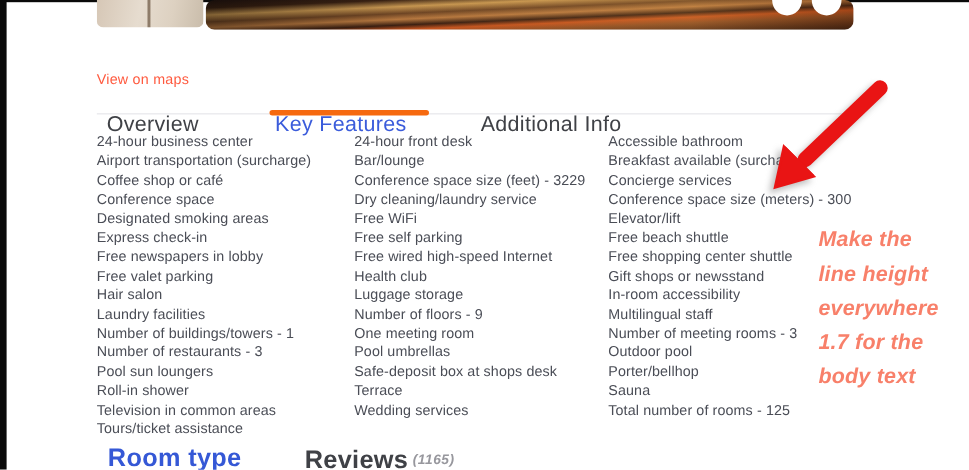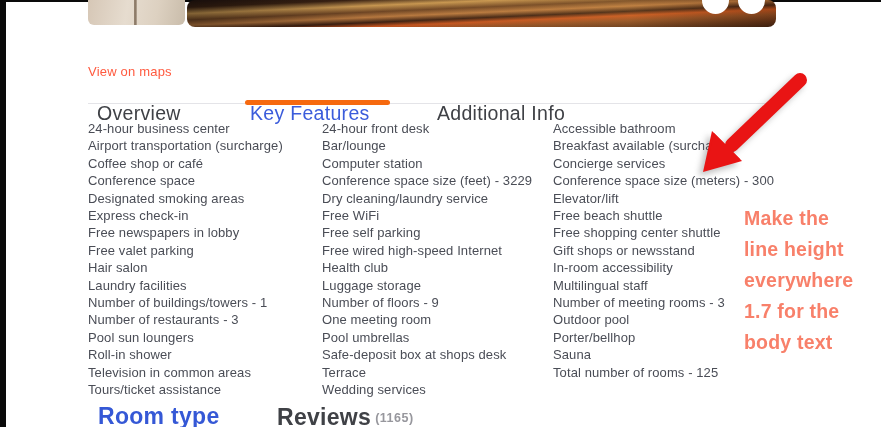--- a/index.html
+++ b/index.html
@@ -50,33 +50,33 @@
     font-size:13px;line-height:1.34;color:#4a4d56;letter-spacing:.1px;
   }
   .col1{width:234px;}
   .col2{width:231px;}
   .col3{width:235px;}
 
   
   .annotation{
     position:absolute;left:744px;top:203px;width:130px;
     font-size:19.5px;line-height:31px;font-weight:600;color:#f8806a;
-    white-space:pre-line;letter-spacing:.2px;
+    white-space:pre-line;letter-spacing:.2px;font-style:italic;
   }
   .arrow-svg{position:absolute;left:640px;top:58px;width:200px;height:132px;
     filter:drop-shadow(-4px 4px 3px rgba(110,110,110,.45));}
 
   
   .footer-roomtype{
     position:absolute;left:98px;top:403px;font-size:23px;font-weight:700;color:#3558d6;letter-spacing:.3px;
   }
   .footer-reviews{
     position:absolute;left:277px;top:404px;font-size:23px;font-weight:600;color:#3f4146;letter-spacing:.3px;
   }
-  .reviews-count{font-size:12.5px;font-weight:600;color:#97979d;letter-spacing:.5px;position:relative;top:-3px;margin-left:4px;}
+  .reviews-count{font-size:12.5px;font-weight:600;color:#97979d;letter-spacing:.5px;position:relative;top:-3px;margin-left:4px;font-style:italic;}
 </style>
 </head>
 <body>
 
 <div class="top-border"></div>
 <div class="left-border"></div>
 
 <div class="photo-small"></div>
 <div class="photo-large">
   <span class="photo-dot dot1"></span>
@@ -108,21 +108,20 @@
       <li>Number of buildings/towers - 1</li>
       <li>Number of restaurants - 3</li>
       <li>Pool sun loungers</li>
       <li>Roll-in shower</li>
       <li>Television in common areas</li>
       <li>Tours/ticket assistance</li>
     </ul>
   <ul class="col2">
       <li>24-hour front desk</li>
       <li>Bar/lounge</li>
-      <li>Computer station</li>
       <li>Conference space size (feet) - 3229</li>
       <li>Dry cleaning/laundry service</li>
       <li>Free WiFi</li>
       <li>Free self parking</li>
       <li>Free wired high-speed Internet</li>
       <li>Health club</li>
       <li>Luggage storage</li>
       <li>Number of floors - 9</li>
       <li>One meeting room</li>
       <li>Pool umbrellas</li>

